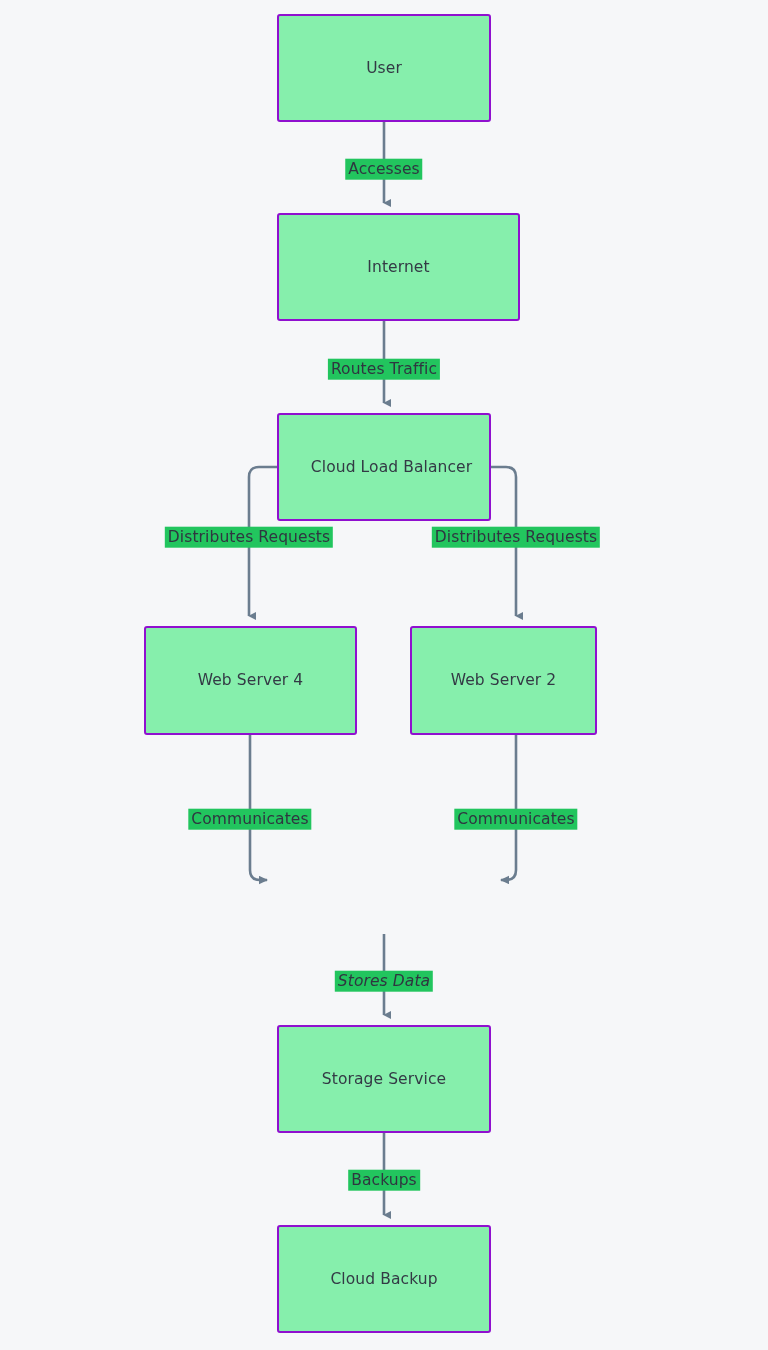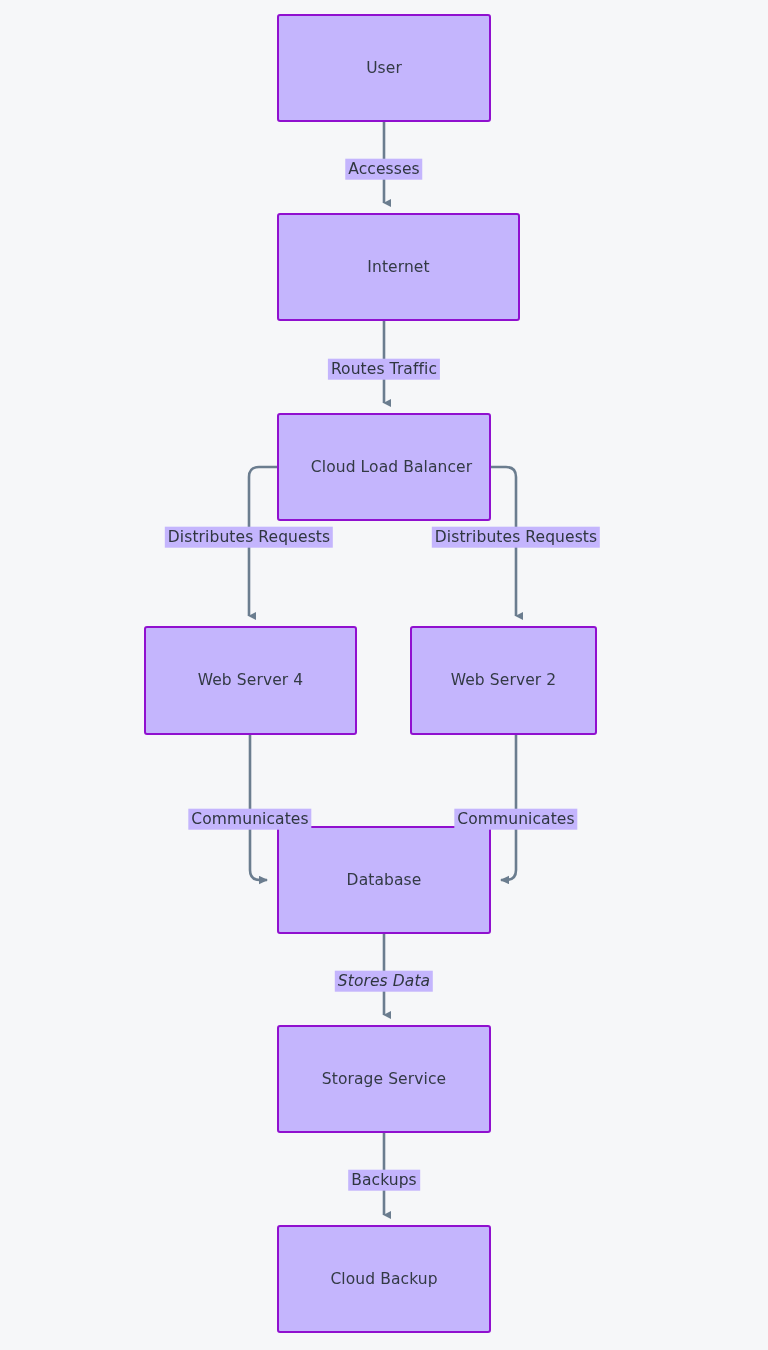--- a/index.html
+++ b/index.html
@@ -24,40 +24,40 @@
     position: absolute;
     top: 0;
     left: 0;
     width: 768px;
     height: 1350px;
     pointer-events: none;
   }
   .node {
     position: absolute;
     box-sizing: border-box;
-    background: #c4b5fd;
+    background: #86efac;
     border: 2px solid #9010cf;
     border-radius: 3px;
     display: flex;
     align-items: center;
     justify-content: center;
     text-align: center;
   }
   .node-label {
     font-size: 15.5px;
     line-height: 1.2;
     color: #333a45;
     letter-spacing: 0.1px;
     padding: 0 8px;
   }
   .edge-label {
     position: absolute;
     font-size: 15.5px;
     color: #2f3640;
-    background: #c4b5fd;
+    background: #22c55e;
     white-space: nowrap;
     line-height: 1.2;
     padding: 1px 3px;
     transform: translate(-50%, -50%);
     letter-spacing: 0.1px;
   }
 </style>
 </head>
 <body>
 
@@ -106,23 +106,20 @@
   </div>
 
   <div class="node" style="left:144px; top:626px; width:213px; height:109px;">
     <span class="node-label">Web Server 4</span>
   </div>
 
   <div class="node" style="left:410px; top:626px; width:187px; height:109px;">
     <span class="node-label">Web Server 2</span>
   </div>
 
-  <div class="node" style="left:277px; top:826px; width:214px; height:108px;">
-    <span class="node-label">Database</span>
-  </div>
 
   <div class="node" style="left:277px; top:1225px; width:214px; height:108px;">
     <span class="node-label">Cloud Backup</span>
   </div>
 
   <div class="node" style="left:277px; top:1025px; width:214px; height:108px;">
     <span class="node-label">Storage Service</span>
   </div>
 
   <div class="edge-label" style="left:384px; top:169px;">Accesses</div>

